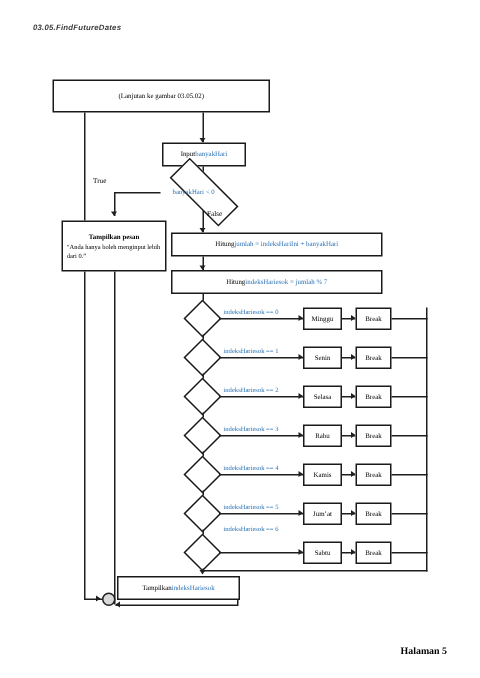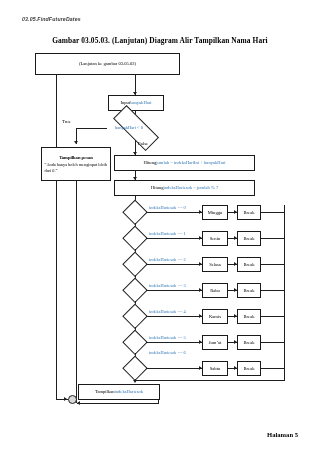--- a/index.html
+++ b/index.html
@@ -169,21 +169,20 @@
   .day-label, .break-label {
     font-size: 4.6px;
   }
 </style>
 </head>
 <body>
 
 <div id="page">
 
   <div class="doc-header">03.05.FindFutureDates</div>
-  <div class="doc-title">Gambar 03.05.03. (Lanjutan) Diagram Alir Tampilkan Nama Hari</div>
   <div class="page-footer">Halaman 5</div>
 
   <div class="node thick" style="left:35px; top:53px; width:145px; height:22px;">
     <span>(Lanjutan ke gambar 03.05.02)</span>
   </div>
 
   <div class="ln v" style="left:135px; top:75px; height:20px;"></div>
   <div class="arw down" style="left:133px; top:92px;"></div>
 
   <div class="ln v" style="left:56px; top:75px; height:325px;"></div>

